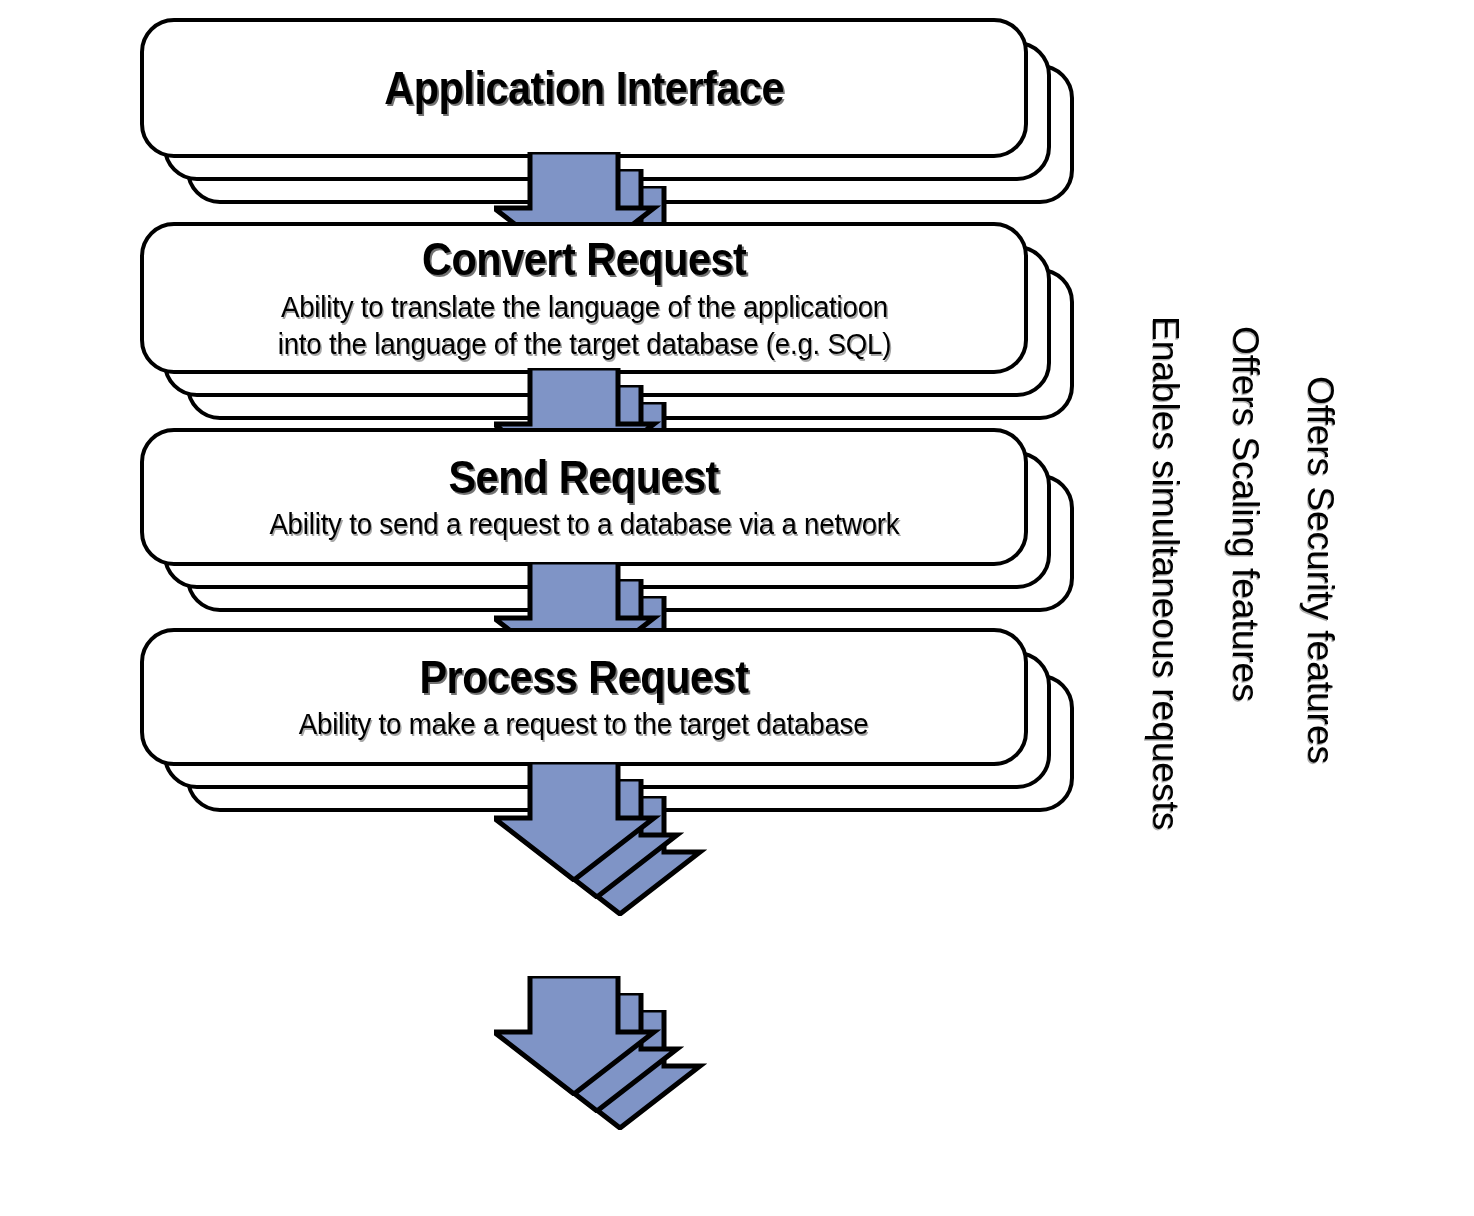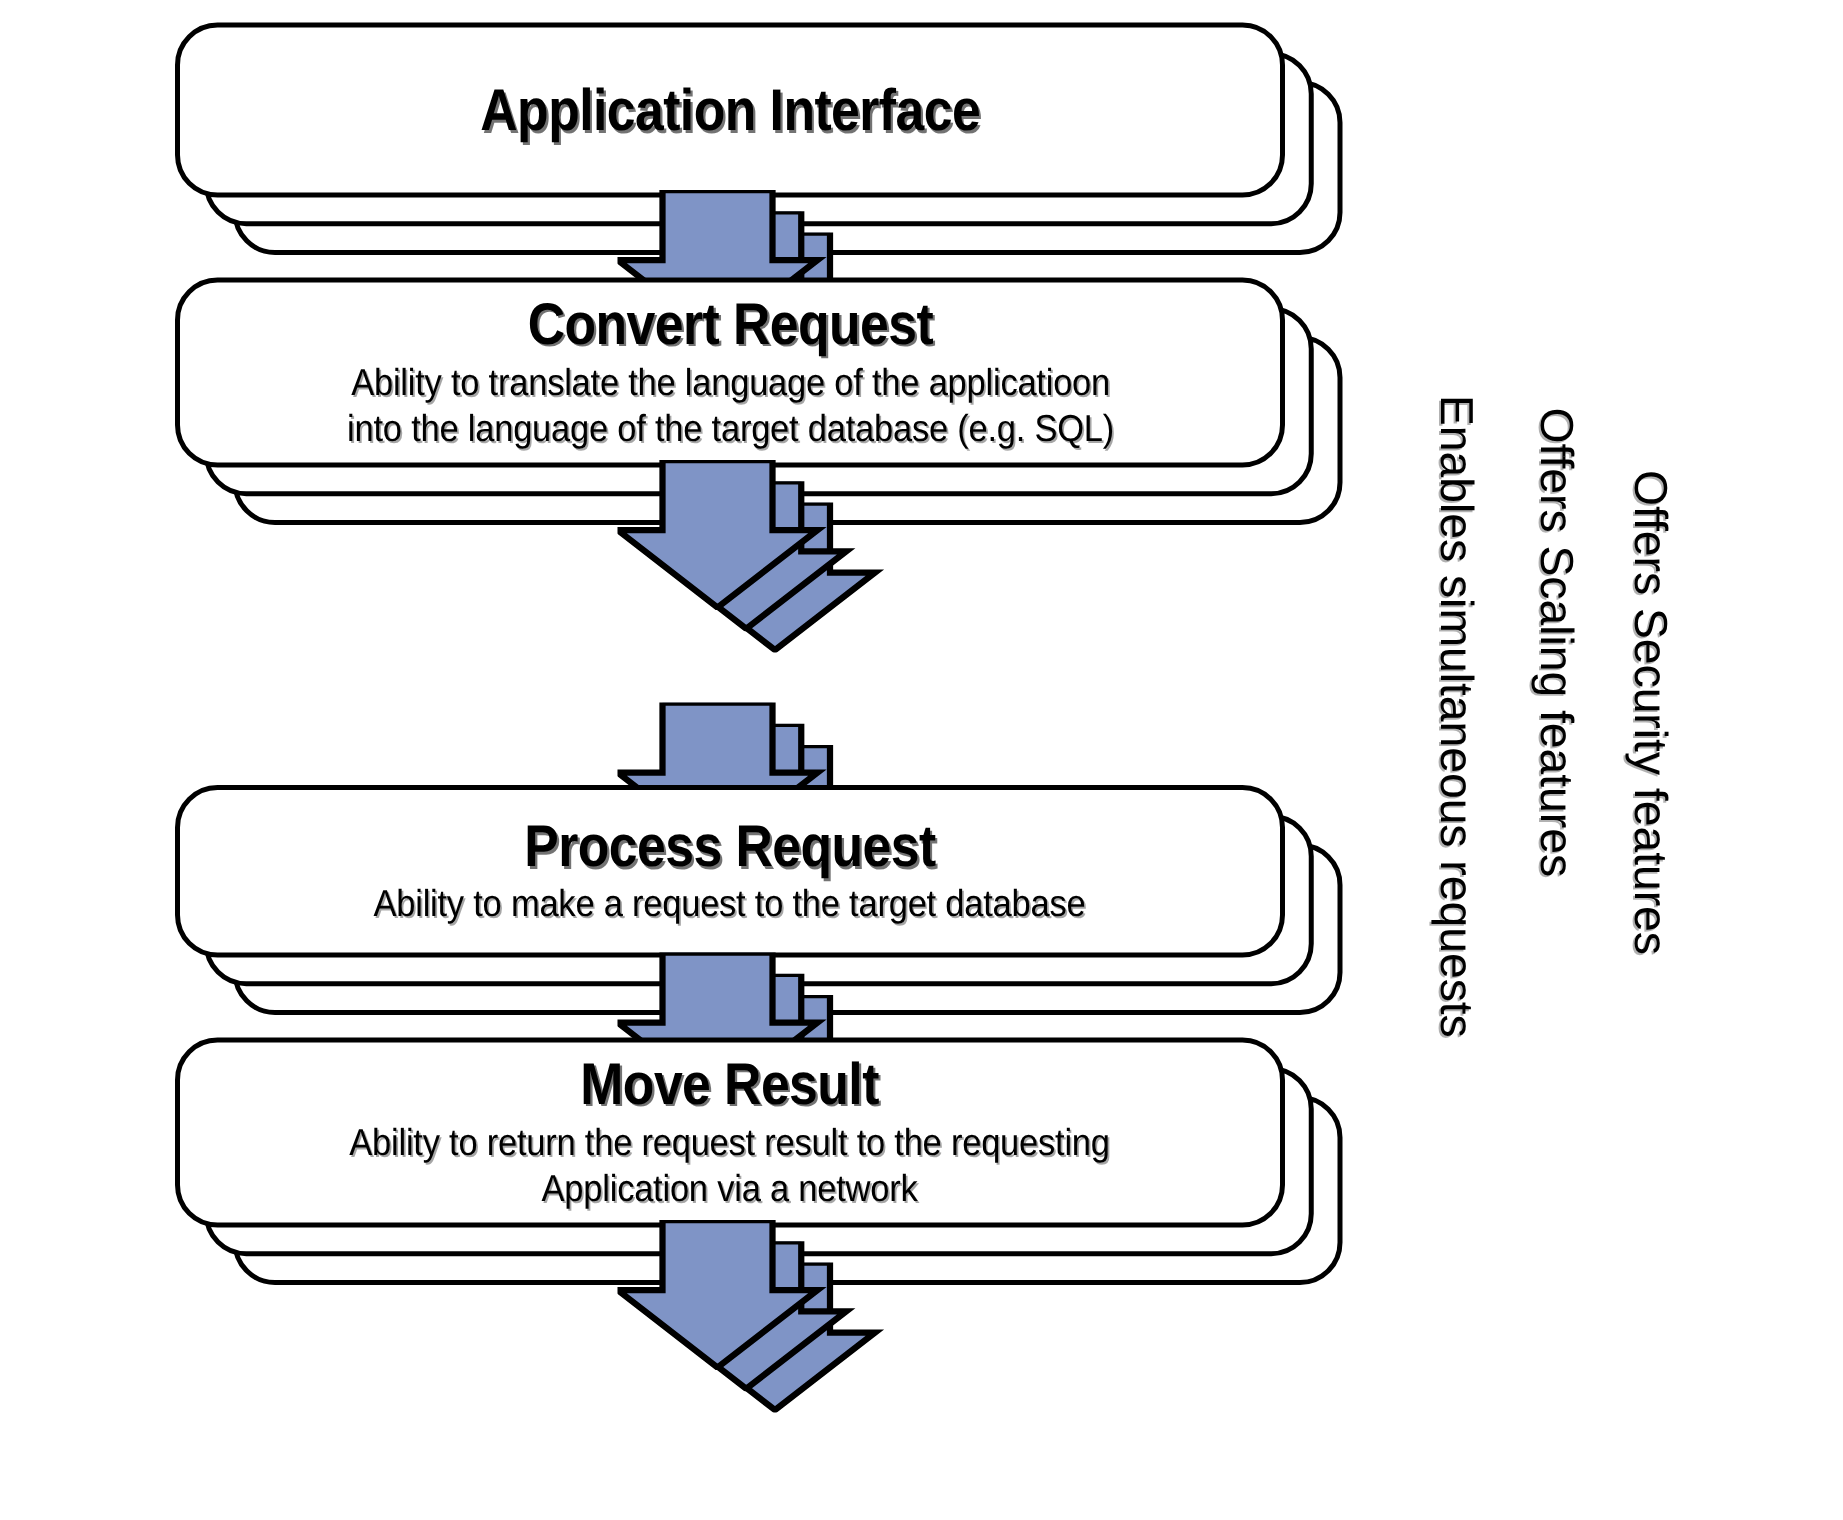--- a/index.html
+++ b/index.html
@@ -152,20 +152,33 @@
       <polygon points="36,0 124,0 124,56 160,56 80,118 0,56 36,56" fill="#7f94c6" stroke="#000000" stroke-width="5" stroke-linejoin="miter"></polygon>
     </svg>
     <svg class="arrow a2" viewBox="0 0 220 120">
       <polygon points="36,0 124,0 124,56 160,56 80,118 0,56 36,56" fill="#7f94c6" stroke="#000000" stroke-width="5" stroke-linejoin="miter"></polygon>
     </svg>
     <svg class="arrow a1" viewBox="0 0 220 120">
       <polygon points="36,0 124,0 124,56 160,56 80,118 0,56 36,56" fill="#7f94c6" stroke="#000000" stroke-width="5" stroke-linejoin="miter"></polygon>
     </svg>
   </div>
 
+  <div class="step" style="top:428px; height:138px;">
+    <div class="card-stack">
+      <div class="card back2" style="width:888px;height:138px;"></div>
+      <div class="card back1" style="width:888px;height:138px;"></div>
+      <div class="card front" style="width:888px;height:138px;"></div>
+    </div>
+    <div class="card-body" style="height:138px;">
+      <div class="step-title">Send Request</div>
+      <div class="step-desc">
+        <span class="ln">Ability to send a request to a database via a network</span>
+      </div>
+    </div>
+  </div>
 
   <div class="arrow-stack" style="left:494px; top:562px;">
     <svg class="arrow a3" viewBox="0 0 220 120">
       <polygon points="36,0 124,0 124,56 160,56 80,118 0,56 36,56" fill="#7f94c6" stroke="#000000" stroke-width="5" stroke-linejoin="miter"></polygon>
     </svg>
     <svg class="arrow a2" viewBox="0 0 220 120">
       <polygon points="36,0 124,0 124,56 160,56 80,118 0,56 36,56" fill="#7f94c6" stroke="#000000" stroke-width="5" stroke-linejoin="miter"></polygon>
     </svg>
     <svg class="arrow a1" viewBox="0 0 220 120">
       <polygon points="36,0 124,0 124,56 160,56 80,118 0,56 36,56" fill="#7f94c6" stroke="#000000" stroke-width="5" stroke-linejoin="miter"></polygon>
@@ -191,34 +204,20 @@
       <polygon points="36,0 124,0 124,56 160,56 80,118 0,56 36,56" fill="#7f94c6" stroke="#000000" stroke-width="5" stroke-linejoin="miter"></polygon>
     </svg>
     <svg class="arrow a2" viewBox="0 0 220 120">
       <polygon points="36,0 124,0 124,56 160,56 80,118 0,56 36,56" fill="#7f94c6" stroke="#000000" stroke-width="5" stroke-linejoin="miter"></polygon>
     </svg>
     <svg class="arrow a1" viewBox="0 0 220 120">
       <polygon points="36,0 124,0 124,56 160,56 80,118 0,56 36,56" fill="#7f94c6" stroke="#000000" stroke-width="5" stroke-linejoin="miter"></polygon>
     </svg>
   </div>
 
-  <div class="step" style="top:830px; height:152px;">
-    <div class="card-stack">
-      <div class="card back2" style="width:888px;height:152px;"></div>
-      <div class="card back1" style="width:888px;height:152px;"></div>
-      <div class="card front" style="width:888px;height:152px;"></div>
-    </div>
-    <div class="card-body" style="height:152px;">
-      <div class="step-title">Move Result</div>
-      <div class="step-desc">
-        <span class="ln">Ability to return the request result to the requesting</span>
-        <span class="ln">Application via a network</span>
-      </div>
-    </div>
-  </div>
 
   <div class="arrow-stack" style="left:494px; top:976px;">
     <svg class="arrow a3" viewBox="0 0 220 120">
       <polygon points="36,0 124,0 124,56 160,56 80,118 0,56 36,56" fill="#7f94c6" stroke="#000000" stroke-width="5" stroke-linejoin="miter"></polygon>
     </svg>
     <svg class="arrow a2" viewBox="0 0 220 120">
       <polygon points="36,0 124,0 124,56 160,56 80,118 0,56 36,56" fill="#7f94c6" stroke="#000000" stroke-width="5" stroke-linejoin="miter"></polygon>
     </svg>
     <svg class="arrow a1" viewBox="0 0 220 120">
       <polygon points="36,0 124,0 124,56 160,56 80,118 0,56 36,56" fill="#7f94c6" stroke="#000000" stroke-width="5" stroke-linejoin="miter"></polygon>

